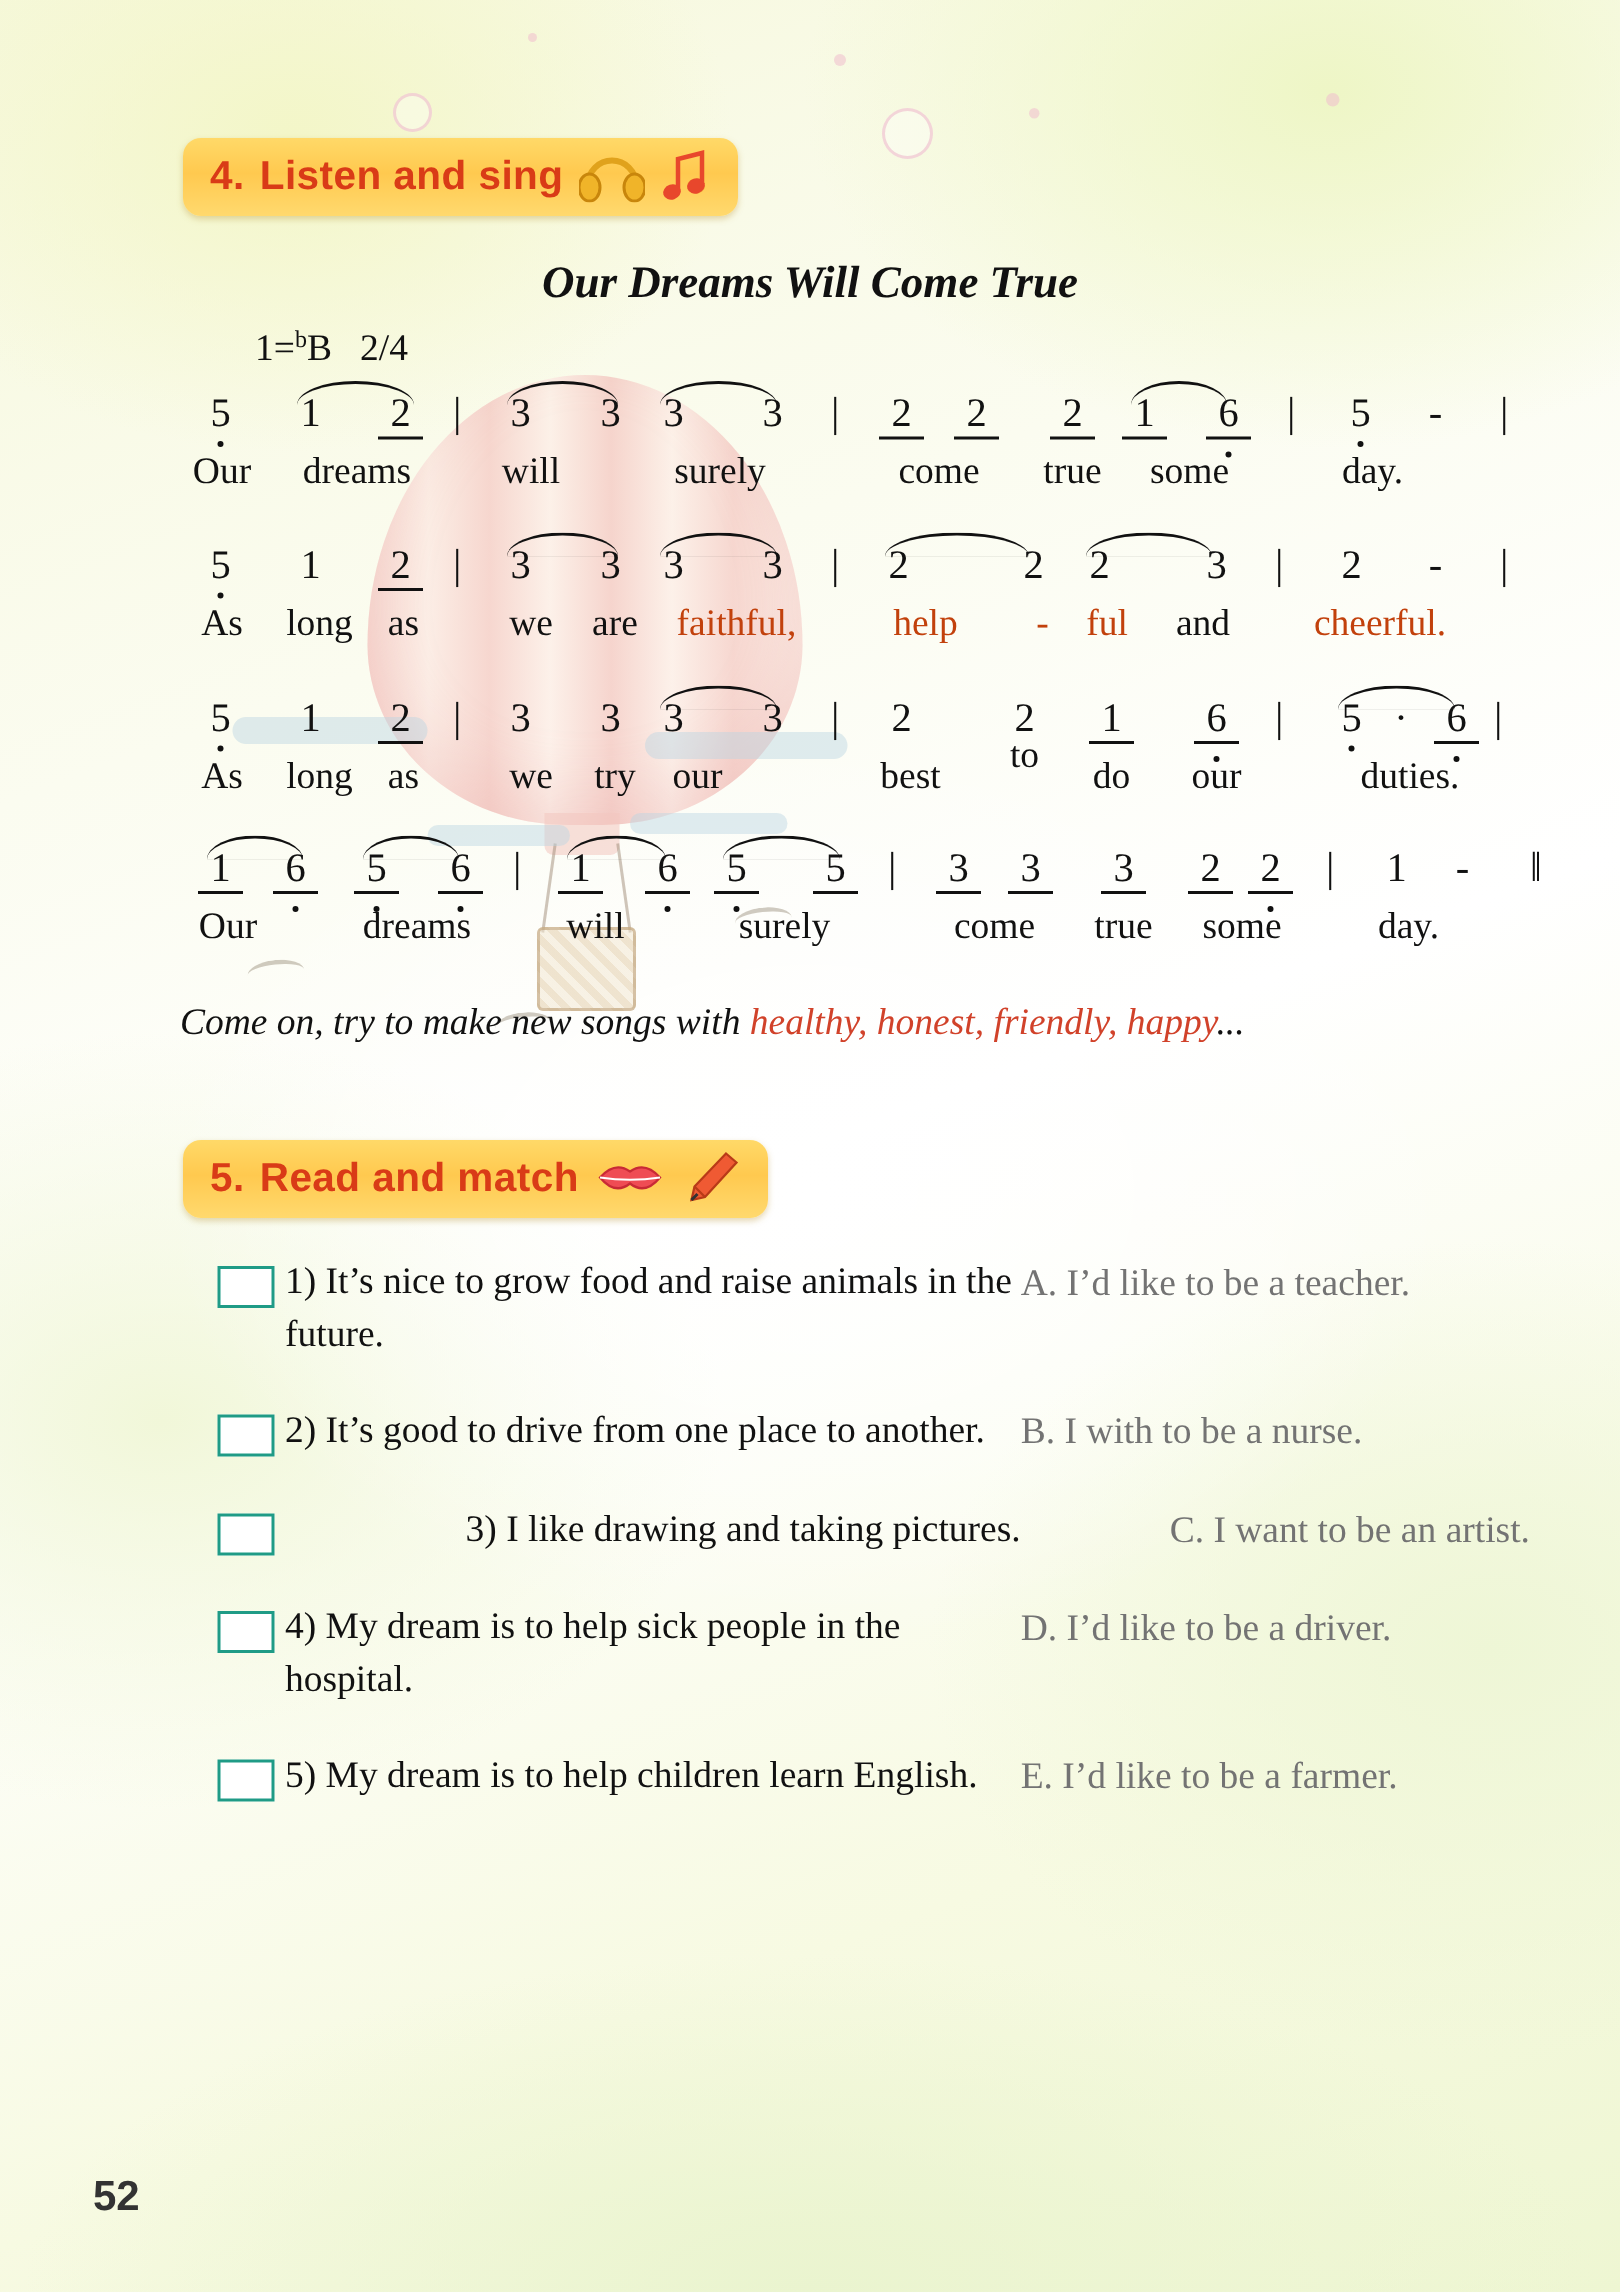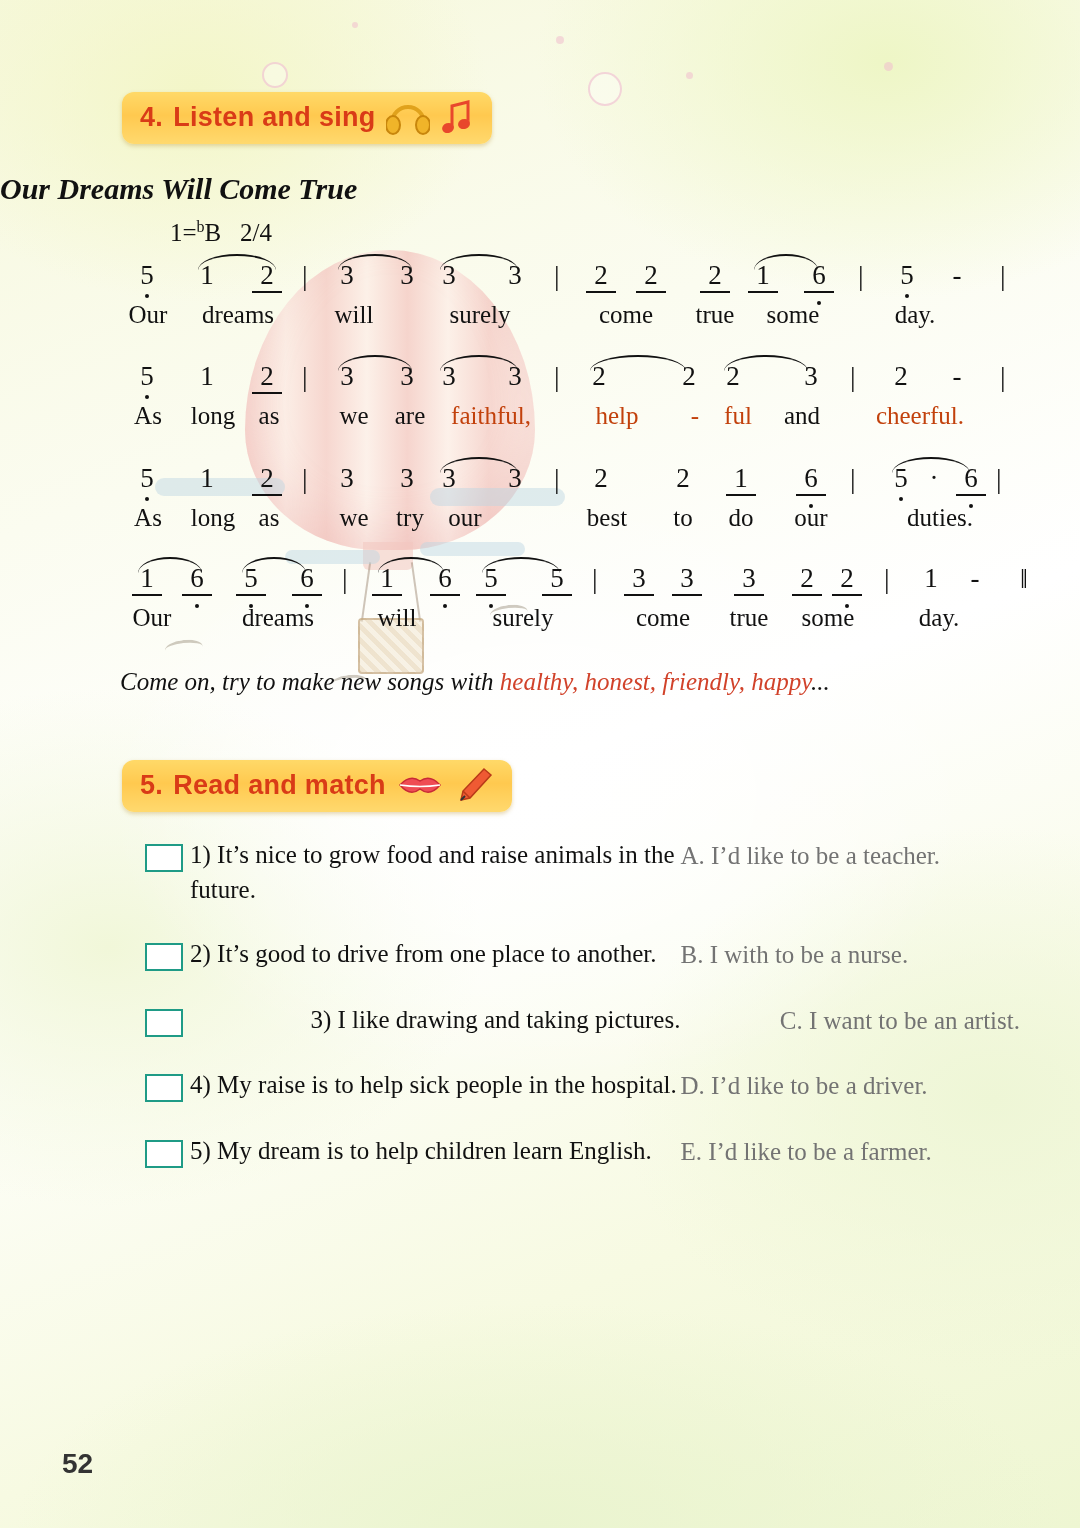--- a/index.html
+++ b/index.html
@@ -44,21 +44,21 @@
   
   .sec-head{
     position:absolute;display:flex;align-items:center;gap:10px;
     padding:6px 18px 8px 18px;border-radius:12px;
     background:linear-gradient(180deg,#ffd968 0%,#ffc94f 45%,#ffd96e 100%);
     box-shadow:0 2px 4px rgba(180,140,40,.35);
   }
   .sec-head .txt{font-family:"Liberation Sans",sans-serif;font-weight:bold;font-size:27px;color:#d93b17;letter-spacing:.3px;}
 
   
-  .song-title{position:absolute;left:0;right:0;text-align:left;top:172px;
+  .song-title{position:absolute;left:0;right:0;text-align:center;top:172px;
     font-family:"Liberation Serif",serif;font-weight:bold;font-style:italic;font-size:30px;color:#111;}
   .key-sig{position:absolute;left:170px;top:218px;font-size:25px;font-family:"Liberation Serif",serif;color:#111;}
   .key-sig sup{font-size:16px;}
 
   .staff{position:absolute;left:120px;width:900px;}
   .line{position:relative;height:100px;}
   .tok{position:absolute;text-align:center;font-family:"Liberation Serif",serif;color:#111;}
   .num{font-size:27px;line-height:1;}
   .lyr{font-size:25px;line-height:1;}
   .red{color:#c2410c;}
@@ -250,21 +250,21 @@
       <div class="tok num" style="left:314px;top:0;width:30px;">3</div>
       <div class="tok num" style="left:380px;top:0;width:30px;">3</div>
       <div class="tok lyr" style="left:312px;top:40px;width:66px;">our</div>
 
       <div class="bar" style="left:434px;top:-2px;">|</div>
 
       <div class="tok num" style="left:466px;top:0;width:30px;">2</div>
       <div class="tok lyr" style="left:452px;top:40px;width:70px;">best</div>
 
       <div class="tok num" style="left:548px;top:0;width:30px;">2</div>
-      <div class="tok lyr" style="left:540px;top:40px;width:46px;">to</div>
+      <div class="tok lyr" style="left:540px;top:26px;width:46px;">to</div>
 
       <div class="tok num under1" style="left:606px;top:0;width:30px;">1</div>
       <div class="tok lyr" style="left:596px;top:40px;width:50px;">do</div>
 
       <div class="tok num under1 dotu withline" style="left:676px;top:0;width:30px;">6</div>
       <div class="tok lyr" style="left:660px;top:40px;width:62px;">our</div>
 
       <div class="bar" style="left:730px;top:-2px;">|</div>
 
       <div class="slur" style="left:772px;top:-8px;width:78px;"></div>
@@ -381,21 +381,21 @@
       <div class="right">
         <div class="rtxt">C. I want to be an artist.</div>
       </div>
     </div>
 
     <div class="row" style="margin-bottom:30px;">
       <div class="left">
         <span class="cbox"></span>
         <div class="ltxt">
           <span>4)</span>
-          <span>My raise is to help sick people in the hospital.</span>
+          <span>My dream is to help sick people in the hospital.</span>
         </div>
       </div>
       <div class="right">
         <div class="rtxt">D. I’d like to be a driver.</div>
       </div>
     </div>
 
     <div class="row">
       <div class="left">
         <span class="cbox"></span>

